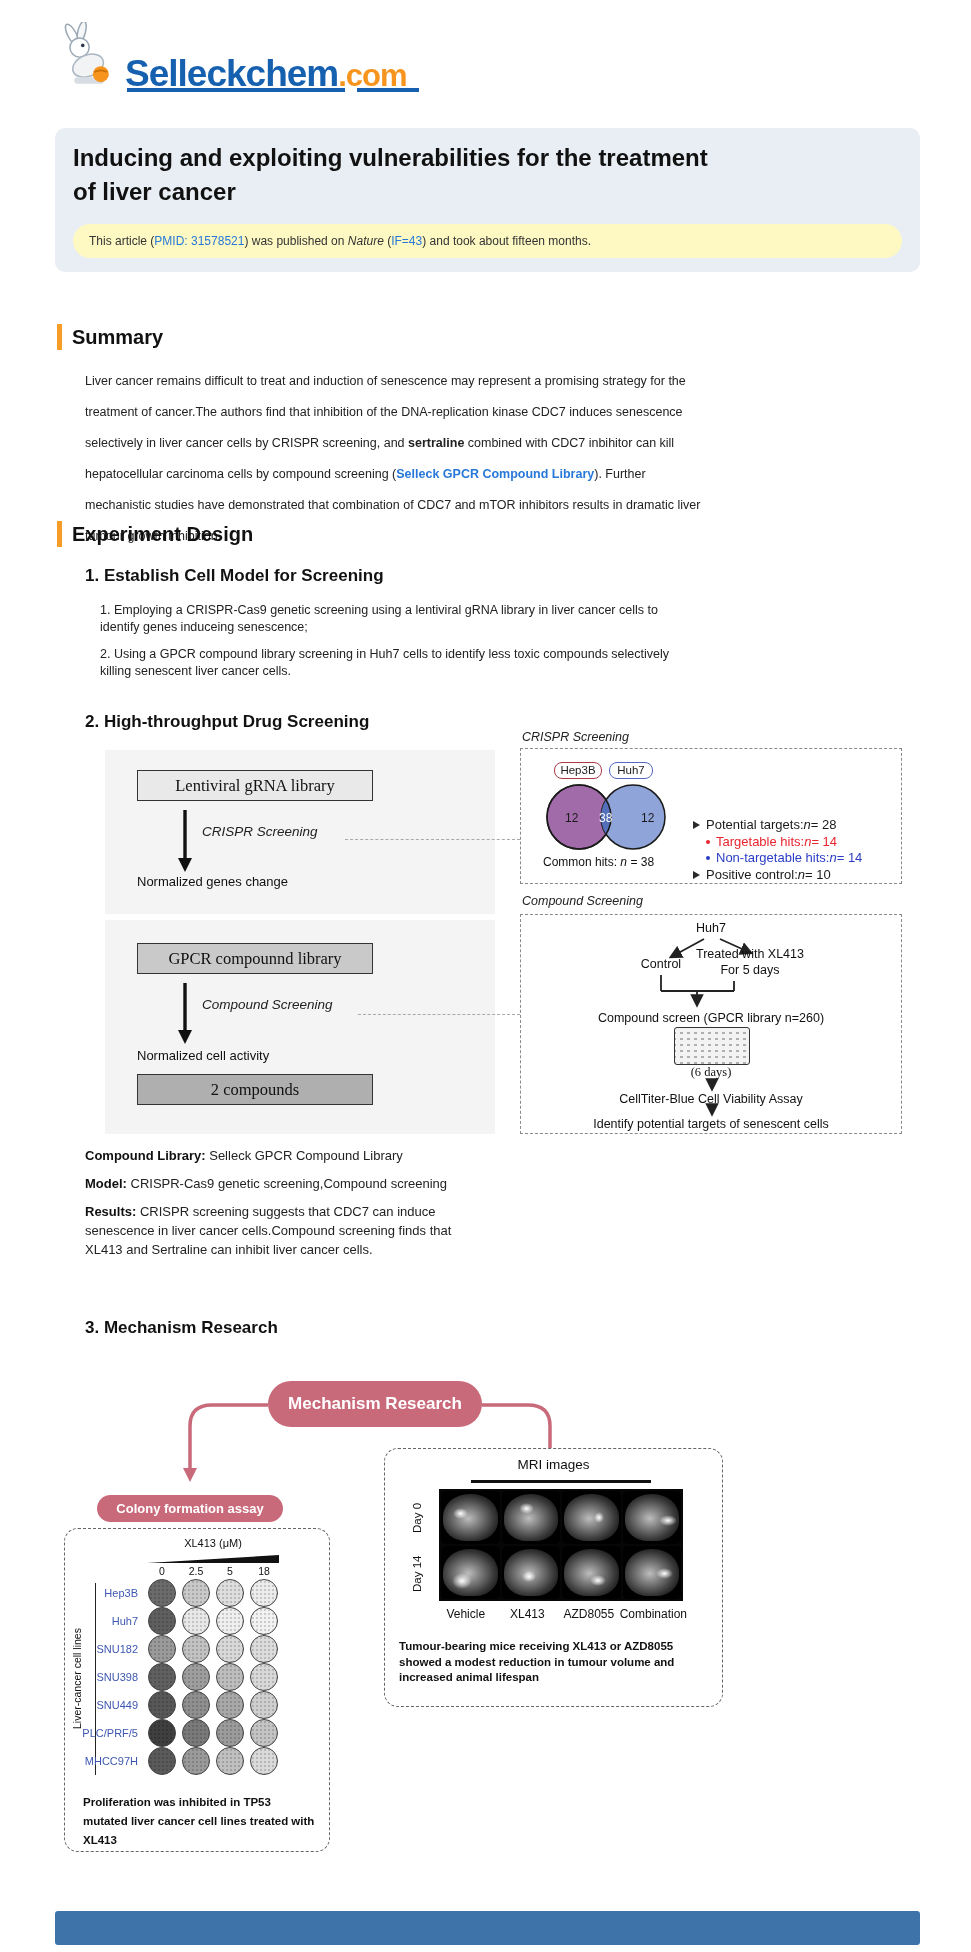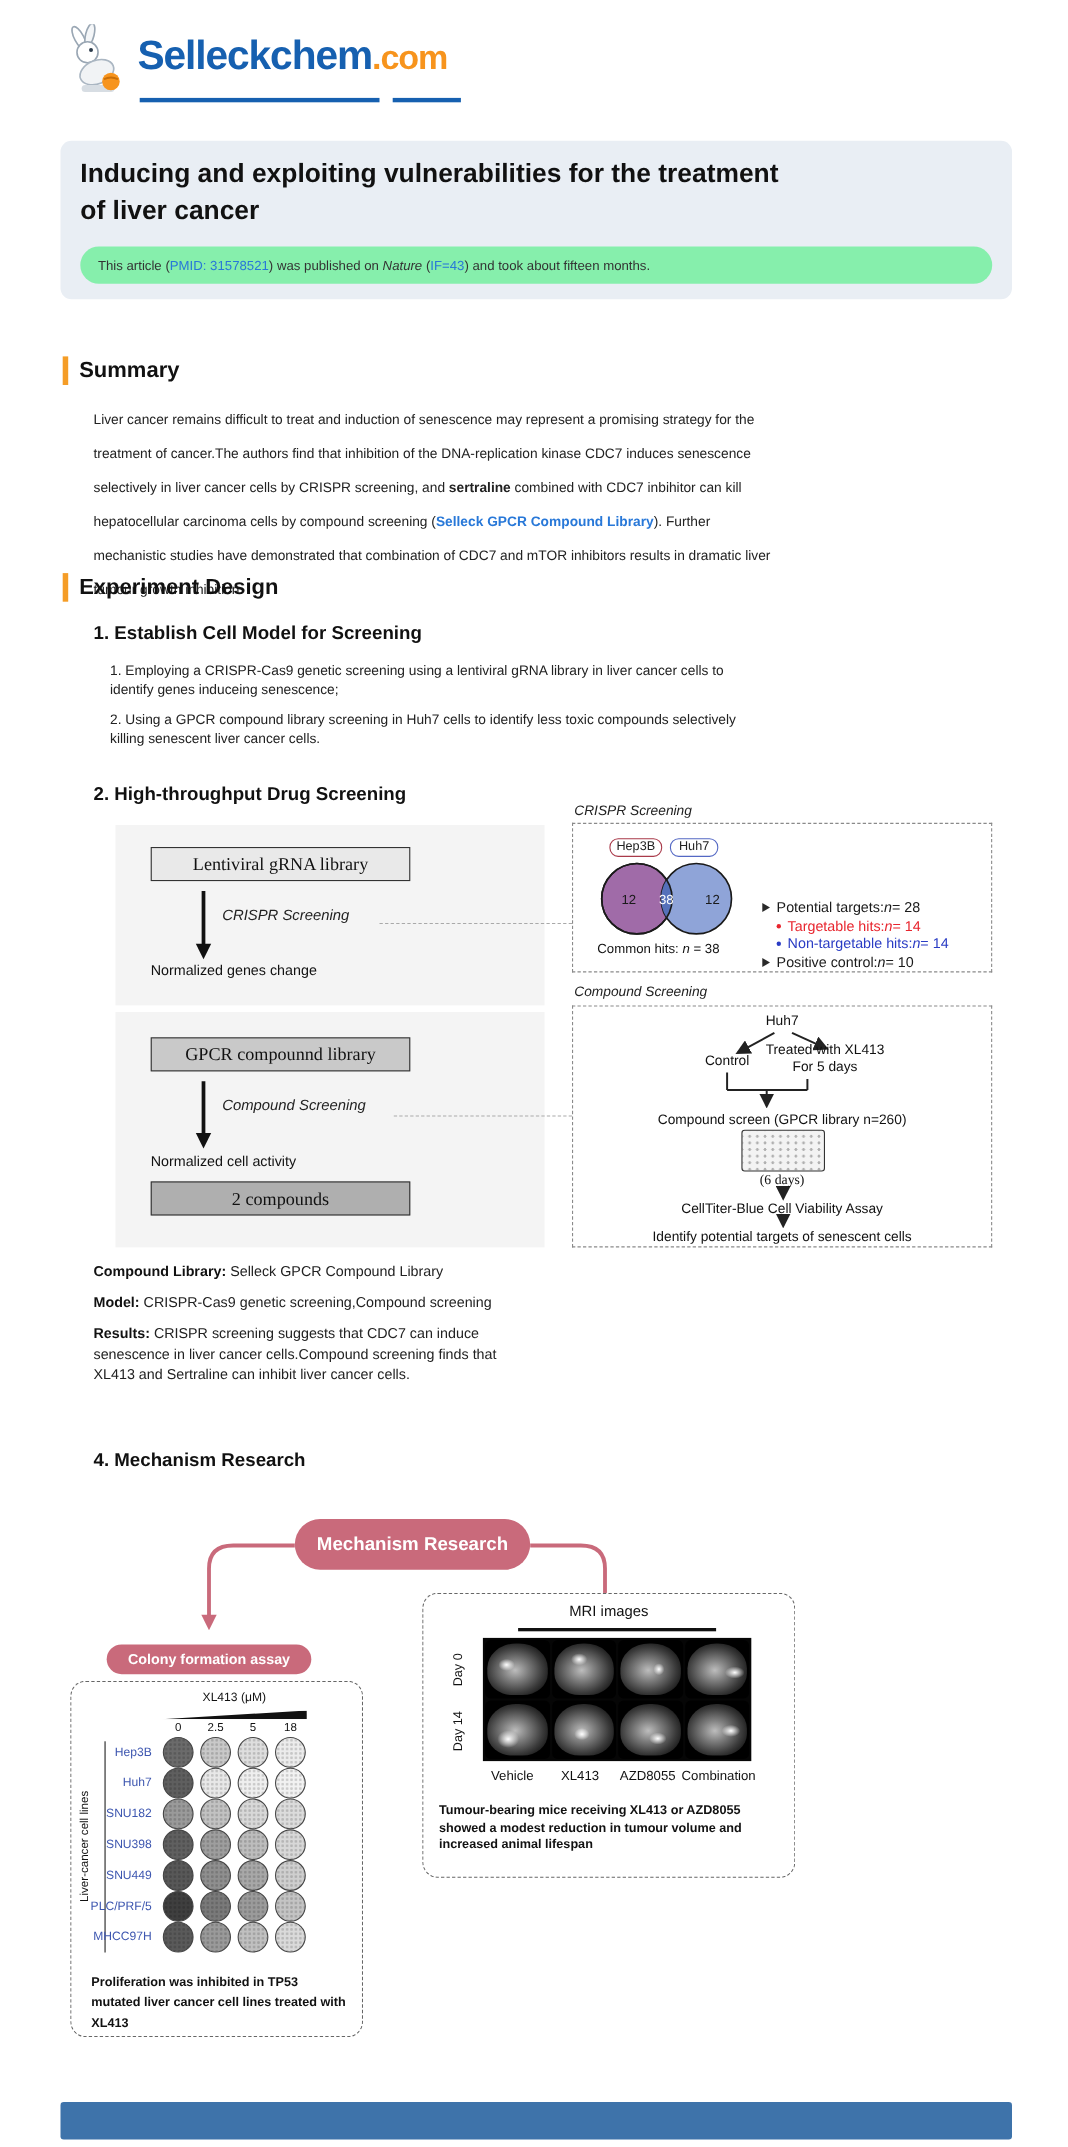--- a/index.html
+++ b/index.html
@@ -12,31 +12,31 @@
     --rose:#c96a7b;
     --footer-blue:#3e73aa;
     --row-blue:#3e57b0;
   }
   *{margin:0;padding:0;box-sizing:border-box;}
   body{background:#fff;font-family:"Liberation Sans", sans-serif;color:#1a1a1a;}
   .page{position:relative;width:971px;height:1952px;background:#fff;overflow:hidden;}
 
   
   .logo{position:absolute;left:55px;top:22px;display:flex;align-items:flex-end;cursor:pointer;}
-  .logo-text{position:relative;margin-left:6px;line-height:1;padding-bottom:24px;}
+  .logo-text{position:relative;margin-left:6px;line-height:1;padding-bottom:0;}
   .brand{font-size:37px;font-weight:bold;color:var(--brand-blue);letter-spacing:-1px;}
   .tld{font-size:31px;font-weight:bold;color:var(--brand-orange);letter-spacing:-1px;}
   .ul1,.ul2{position:absolute;bottom:0;height:4px;background:var(--brand-blue);}
   .ul1{left:2px;width:218px;}
   .ul2{left:232px;width:62px;}
 
   
   .title-card{position:absolute;left:55px;top:128px;width:865px;height:144px;background:var(--card-bg);border-radius:10px;padding:13px 18px;}
   .title-card h1{font-size:24px;line-height:34px;font-weight:bold;color:#111;width:660px;}
-  .info-pill{margin-top:15px;background:#86efac;border-radius:17px;height:34px;line-height:34px;padding:0 16px;font-size:12px;color:#333;white-space:nowrap;overflow:hidden;}
+  .info-pill{margin-top:15px;background:#fef9c3;border-radius:17px;height:34px;line-height:34px;padding:0 16px;font-size:12px;color:#333;white-space:nowrap;overflow:hidden;}
   .info-pill .lnk{color:var(--blue-link);}
   .info-pill i{font-style:italic;}
 
   
   .sec-h{position:absolute;left:57px;display:flex;align-items:center;}
   .sec-h .bar{width:5px;height:26px;background:var(--accent-orange);margin-right:10px;}
   .sec-h .txt{font-size:20px;font-weight:bold;color:#111;}
   .sub-h{position:absolute;left:85px;font-size:17px;font-weight:bold;color:#111;}
 
   .summary-p{position:absolute;left:85px;top:366px;width:618px;font-size:12.5px;line-height:31px;color:#222;}
@@ -274,21 +274,21 @@
     <div class="cp-text" style="left:0;right:0;top:177px;">CellTiter-Blue Cell Viability Assay</div>
     <div class="cp-text" style="left:0;right:0;top:202px;">Identify potential targets of senescent cells</div>
   </div>
 
   <div class="info-block">
     <p><b>Compound Library:</b><span>  Selleck GPCR Compound Library</span></p>
     <p><b>Model:</b><span> CRISPR-Cas9 genetic screening,Compound screening</span></p>
     <p><b>Results:</b><span> CRISPR screening suggests that CDC7 can induce senescence in liver cancer cells.Compound screening finds that XL413 and Sertraline can inhibit liver cancer cells.</span></p>
   </div>
 
-  <h3 class="sub-h" style="top:1318px;">4. Mechanism Research</h3>
+  <h3 class="sub-h" style="top:1318px;">3. Mechanism Research</h3>
 
   <svg class="mech-svg" width="680" height="175" viewBox="0 0 680 175">
     <path d="M208,47 H152 Q130,47 130,68 V112" stroke="#c96a7b" stroke-width="3.5" fill="none"></path>
     <polygon points="123,110 137,110 130,124" fill="#c96a7b"></polygon>
     <path d="M422,47 H468 Q490,47 490,68 V112" stroke="#c96a7b" stroke-width="3.5" fill="none"></path>
     <polygon points="483,110 497,110 490,124" fill="#c96a7b"></polygon>
   </svg>
   <div class="pill pill-main">Mechanism Research</div>
   <div class="pill pill-small" style="left:97px;">Colony formation assay</div>
   <div class="pill pill-small" style="left:457px;">Xenografts experiment</div>

